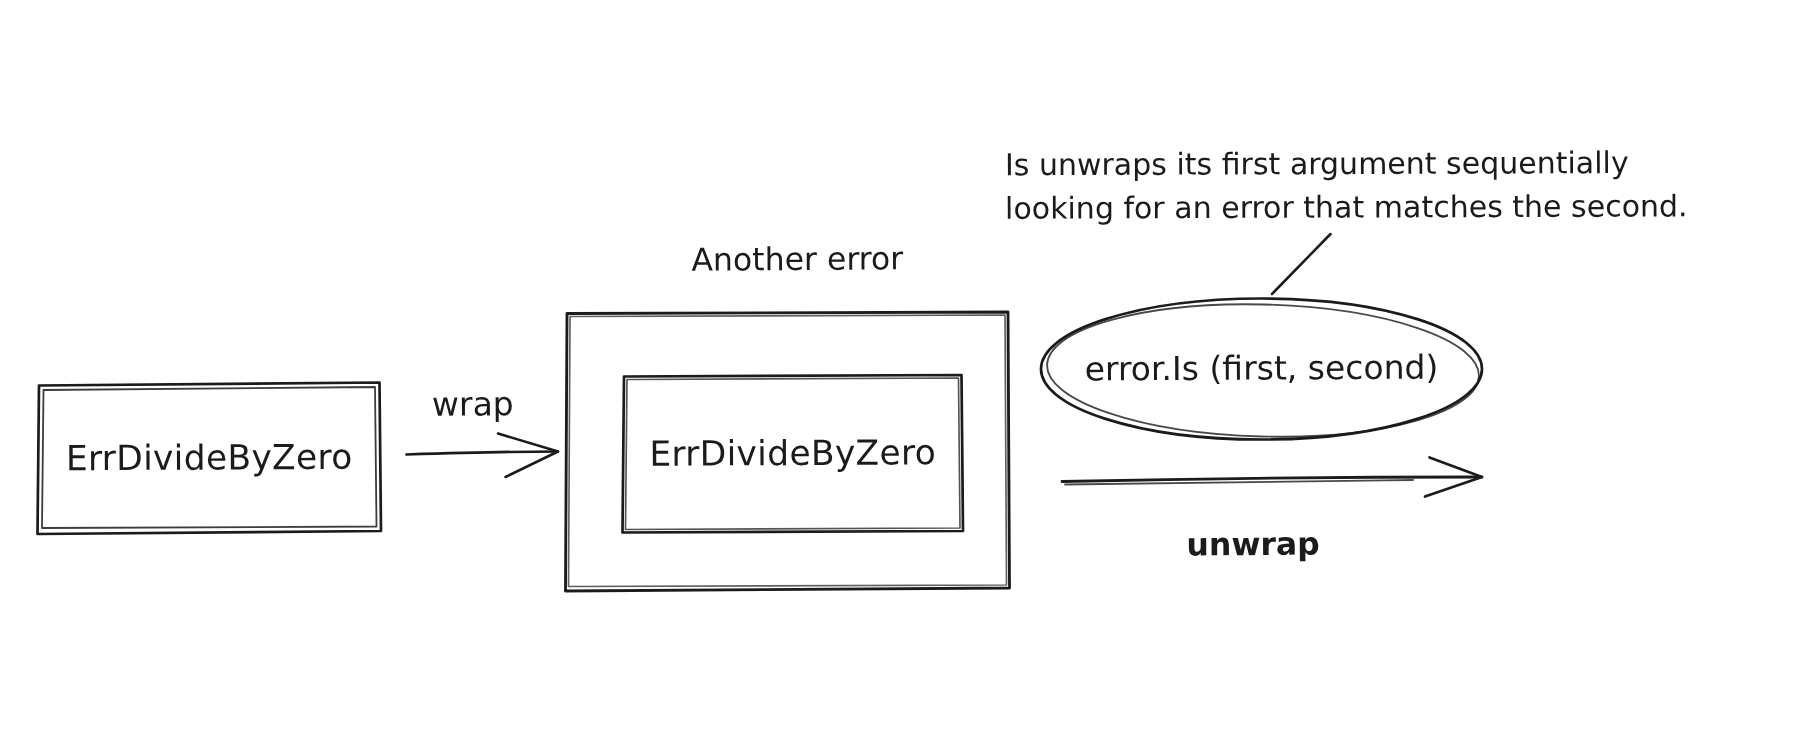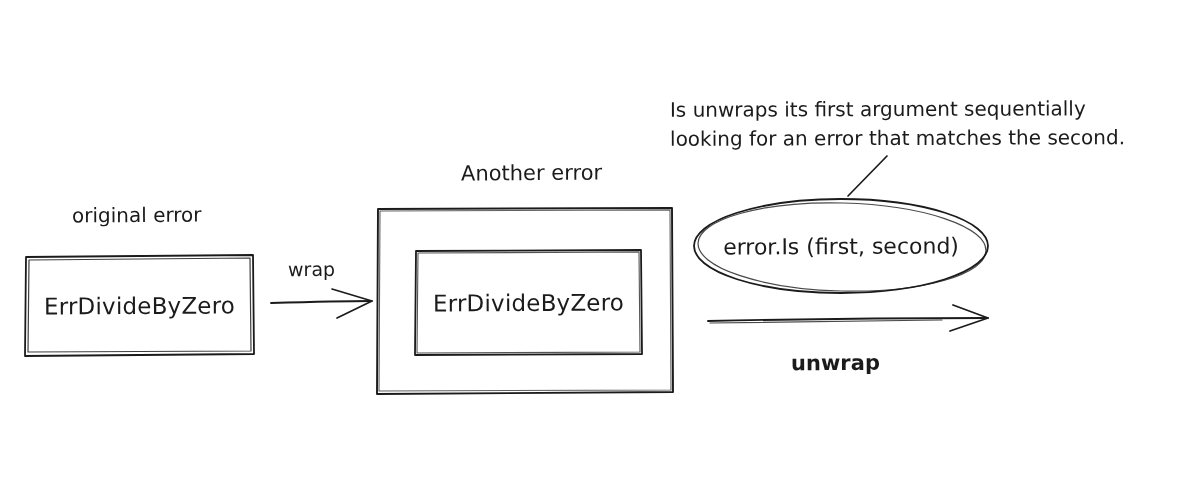--- a/index.html
+++ b/index.html
@@ -23,21 +23,21 @@
     width: 1200px;
     height: 489px;
   }
   .label {
     position: absolute;
     white-space: nowrap;
     color: #1b1b1b;
     transform: rotate(-0.4deg);
   }
   .lbl-original   { left: 72px;  top: 203px; font-size: 20px; }
-  .lbl-wrap       { left: 288px; top: 258px; font-size: 19px; }
+  .lbl-wrap       { left: 288px; top: 258px; font-size: 22px; }
   .lbl-another    { left: 461px; top: 161px; font-size: 21px; }
   .lbl-unwrap     { left: 791px; top: 351px; font-size: 21px; font-weight: bold; }
   .box-text {
     position: absolute;
     display: flex;
     align-items: center;
     justify-content: center;
     white-space: nowrap;
     font-size: 23px;
     letter-spacing: 0.2px;
@@ -106,21 +106,20 @@
     </g>
 
     <g>
       <path d="M708 321 C800 319 900 318 987 318" stroke-width="1.9"></path>
       <path d="M710 323 C800 322 870 321 942 320" stroke-width="1.2" opacity="0.8"></path>
       <path d="M953 305 L988 318" stroke-width="1.8"></path>
       <path d="M950 331 L988 318" stroke-width="1.8"></path>
     </g>
   </svg>
 
-  <div class="label lbl-original">original error</div>
 
   <div class="box-text box1-text">ErrDivideByZero</div>
 
   <div class="label lbl-wrap">wrap</div>
 
   <div class="label lbl-another">Another error</div>
 
   <div class="box-text box3-text">ErrDivideByZero</div>
 
   <div class="annotation">

